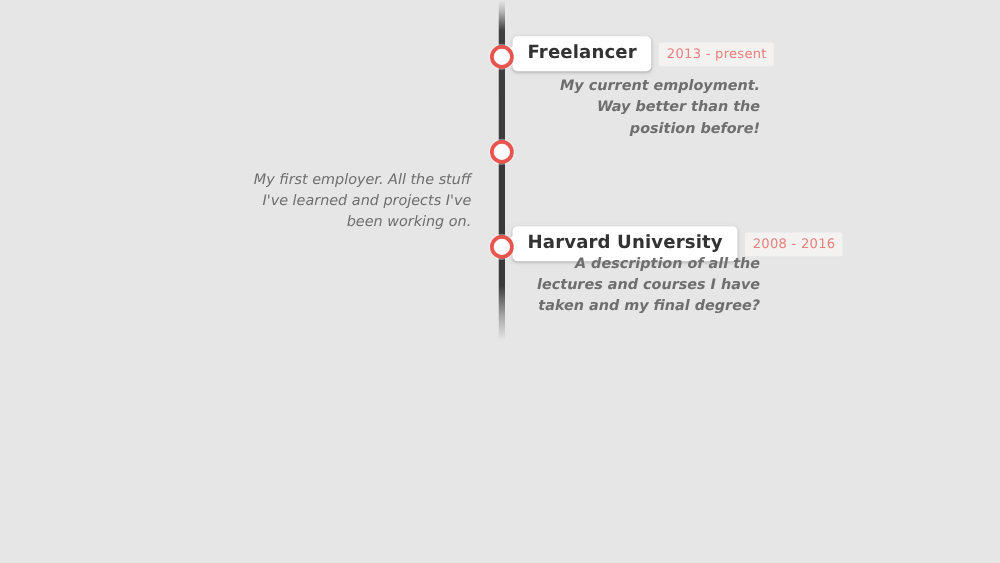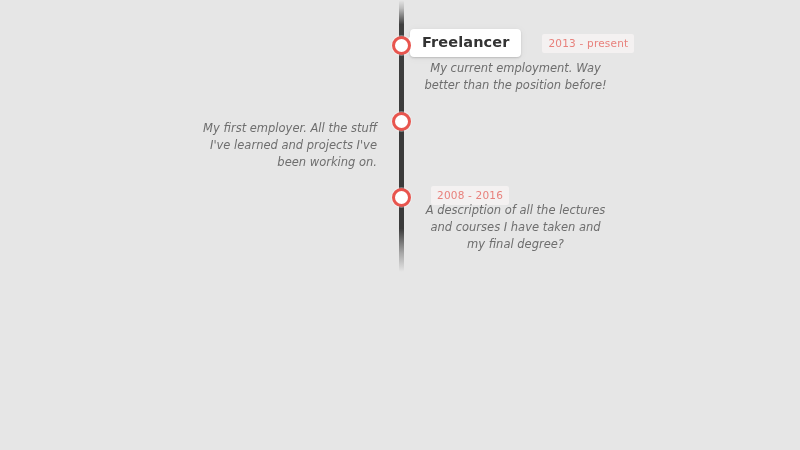--- a/index.html
+++ b/index.html
@@ -114,33 +114,33 @@
   .date-pill {
     background: #f4f1f1;
     color: #e8817c;
     font-size: 10.5px;
     line-height: 13px;
     padding: 3px 6px 3px 6px;
     border-radius: 2px;
     letter-spacing: 0.2px;
     font-weight: 400;
   }
-  .head.right .date-pill { margin-left: 21px; }
+  .head.right .date-pill { margin-left: 6px; }
   .head.left  .date-pill { margin-right: 6px; }
 
   
   .desc {
     position: absolute;
     font-size: 11.5px;
     line-height: 17px;
     color: #6e6e6e;
     font-style: italic;
     width: 185px;
   }
-  .desc.right { left: 423px; text-align: center; }
+  .desc.right { left: 423px; text-align: right; font-weight: bold; }
   .desc.left  { right: 423px; text-align: right; }
 </style>
 </head>
 <body>
 
 <div id="timeline-root">
 
   <div id="timeline-axis"></div>
 
   <div class="entry">
@@ -155,27 +155,28 @@
     <div class="desc right" style="top:60px;">My current employment. Way better than the position before!</div>
   </div>
 
   <div class="entry">
 
     <div class="marker" style="top:112px;"></div>
 
     <div class="head left" style="top:105px;">
     </div>
 
-    <div class="desc left" style="top:120px;">My first employer. All the stuff I've learned and projects I've been working on.</div>
+    <div class="desc left" style="top:135px;">My first employer. All the stuff I've learned and projects I've been working on.</div>
   </div>
 
   <div class="entry">
 
     <div class="marker" style="top:188px;"></div>
 
     <div class="head right" style="top:181px;">
+      <div class="title-bubble tail-left">Harvard University</div>
       <div class="date-pill">2008 - 2016</div>
     </div>
 
     <div class="desc right" style="top:202px;">A description of all the lectures and courses I have taken and my final degree?</div>
   </div>
 
 </div>
 
 </body></html>

